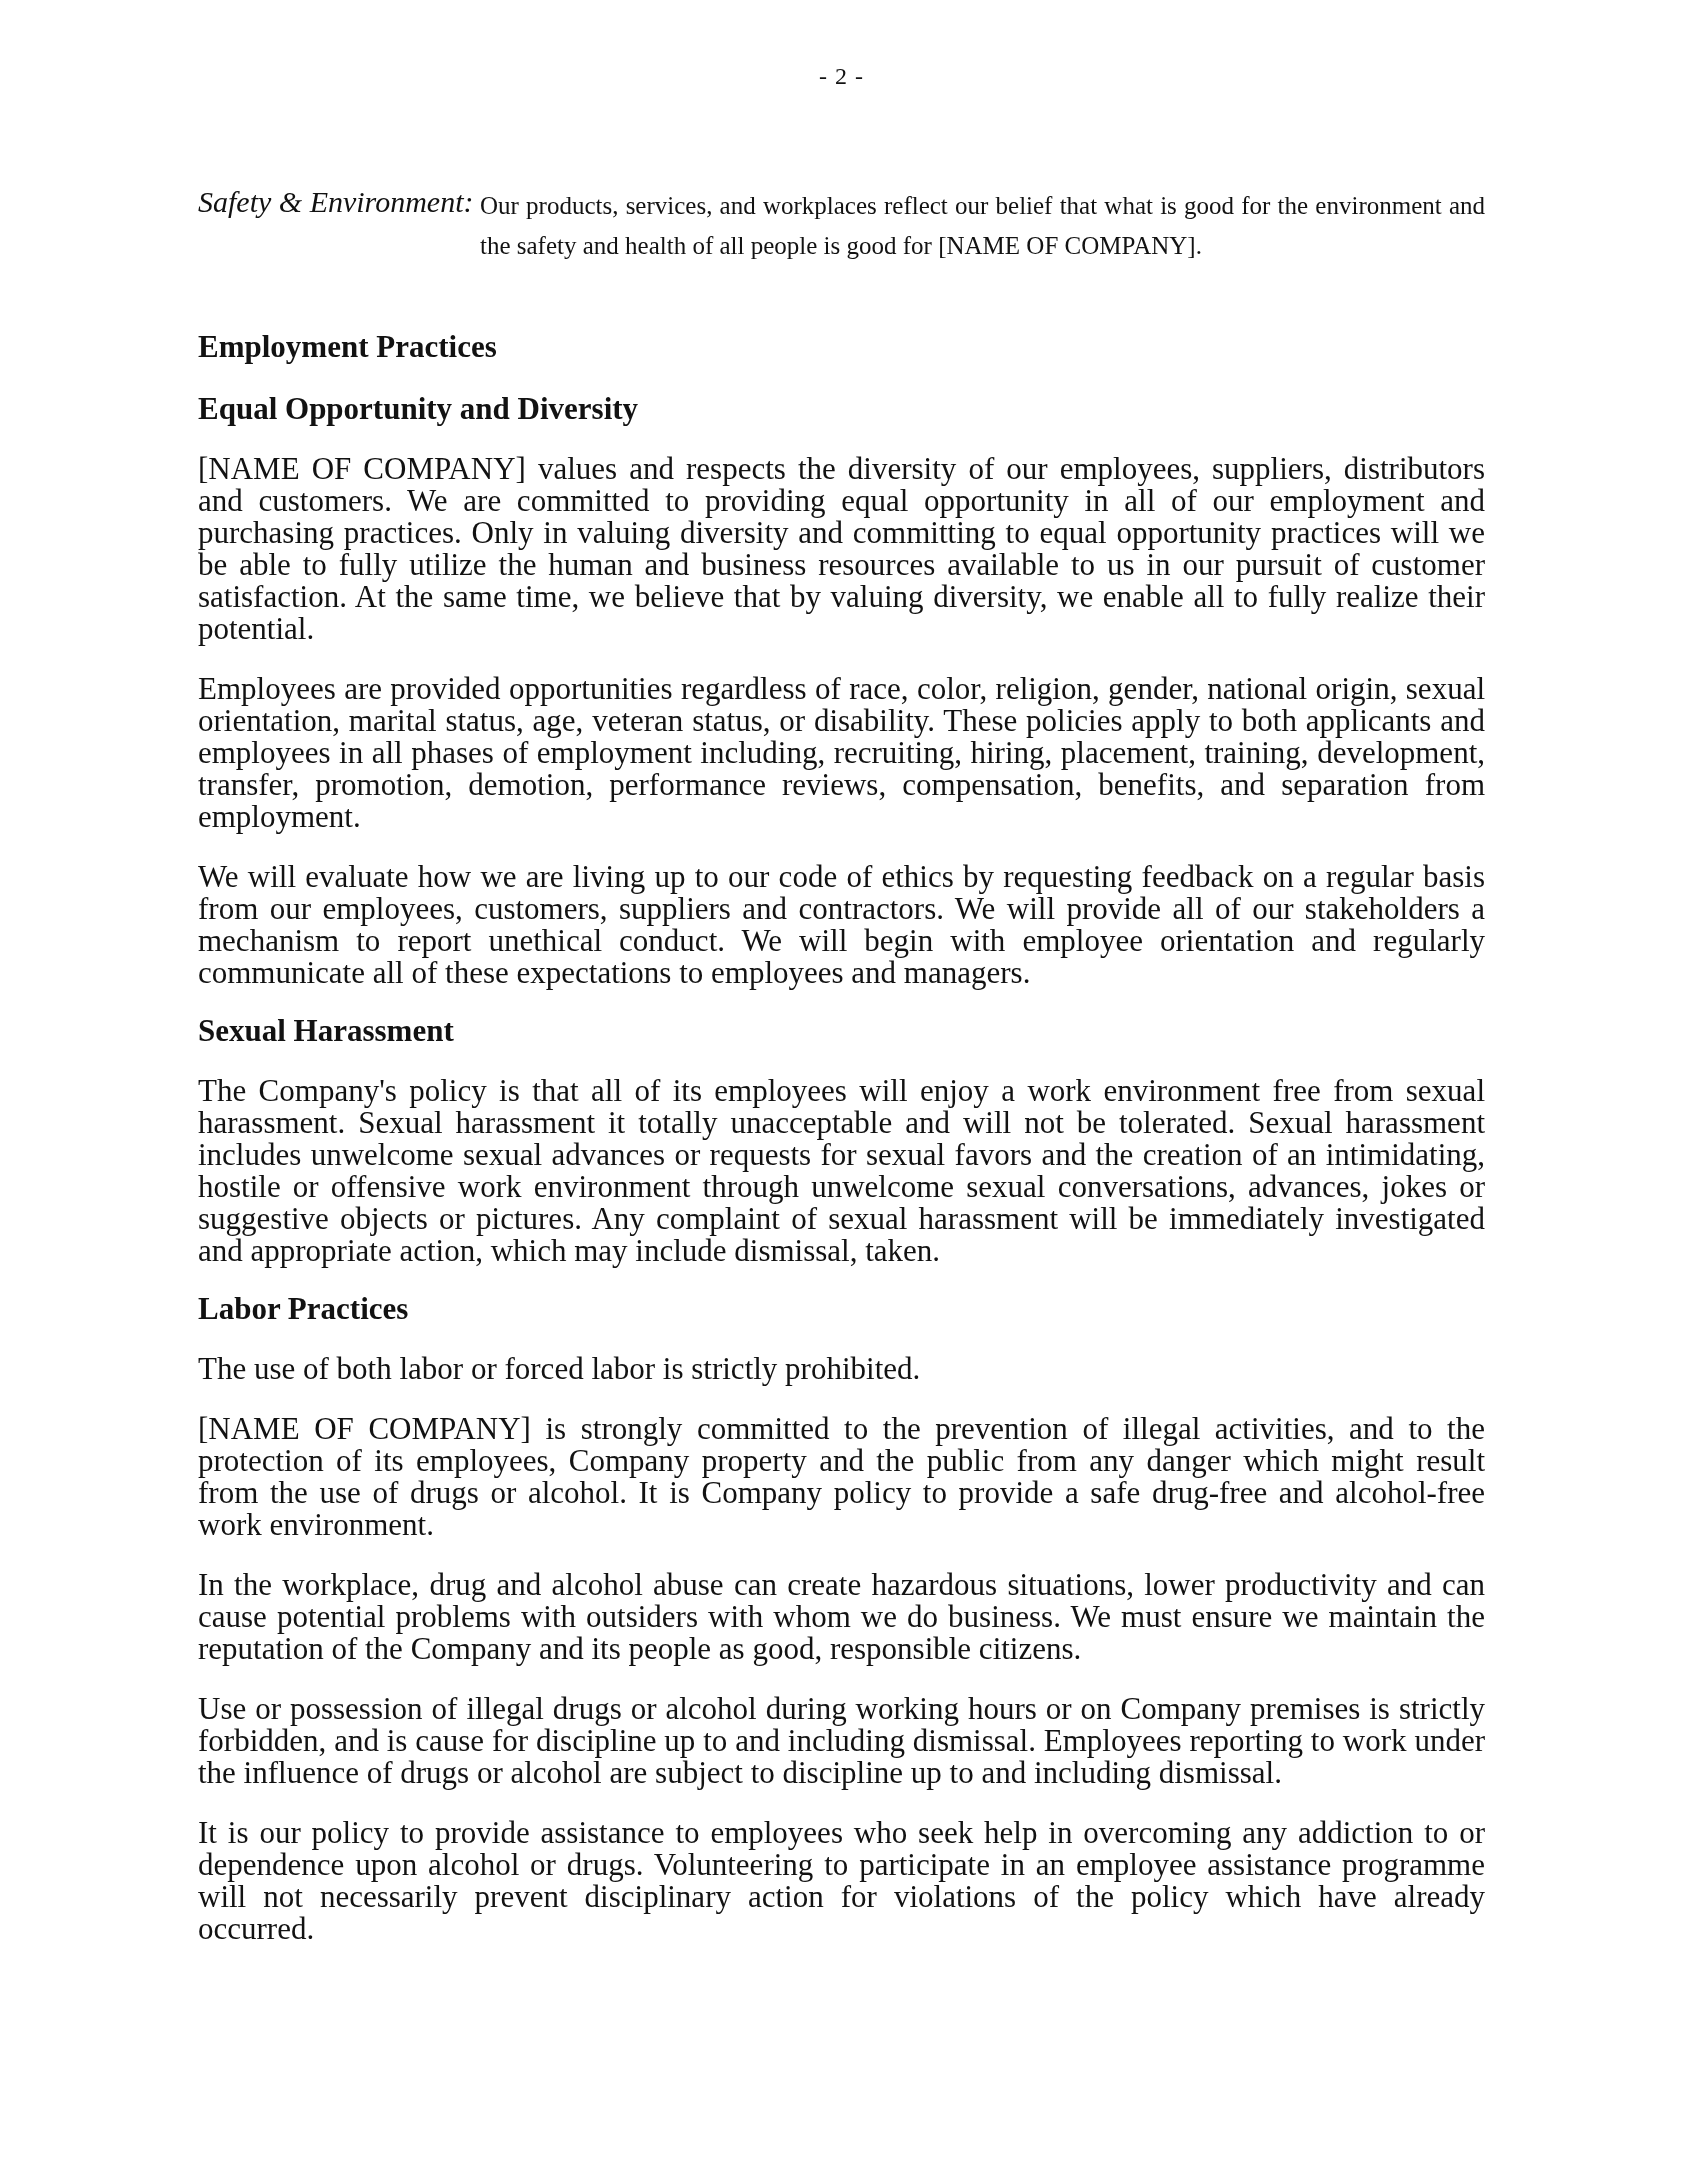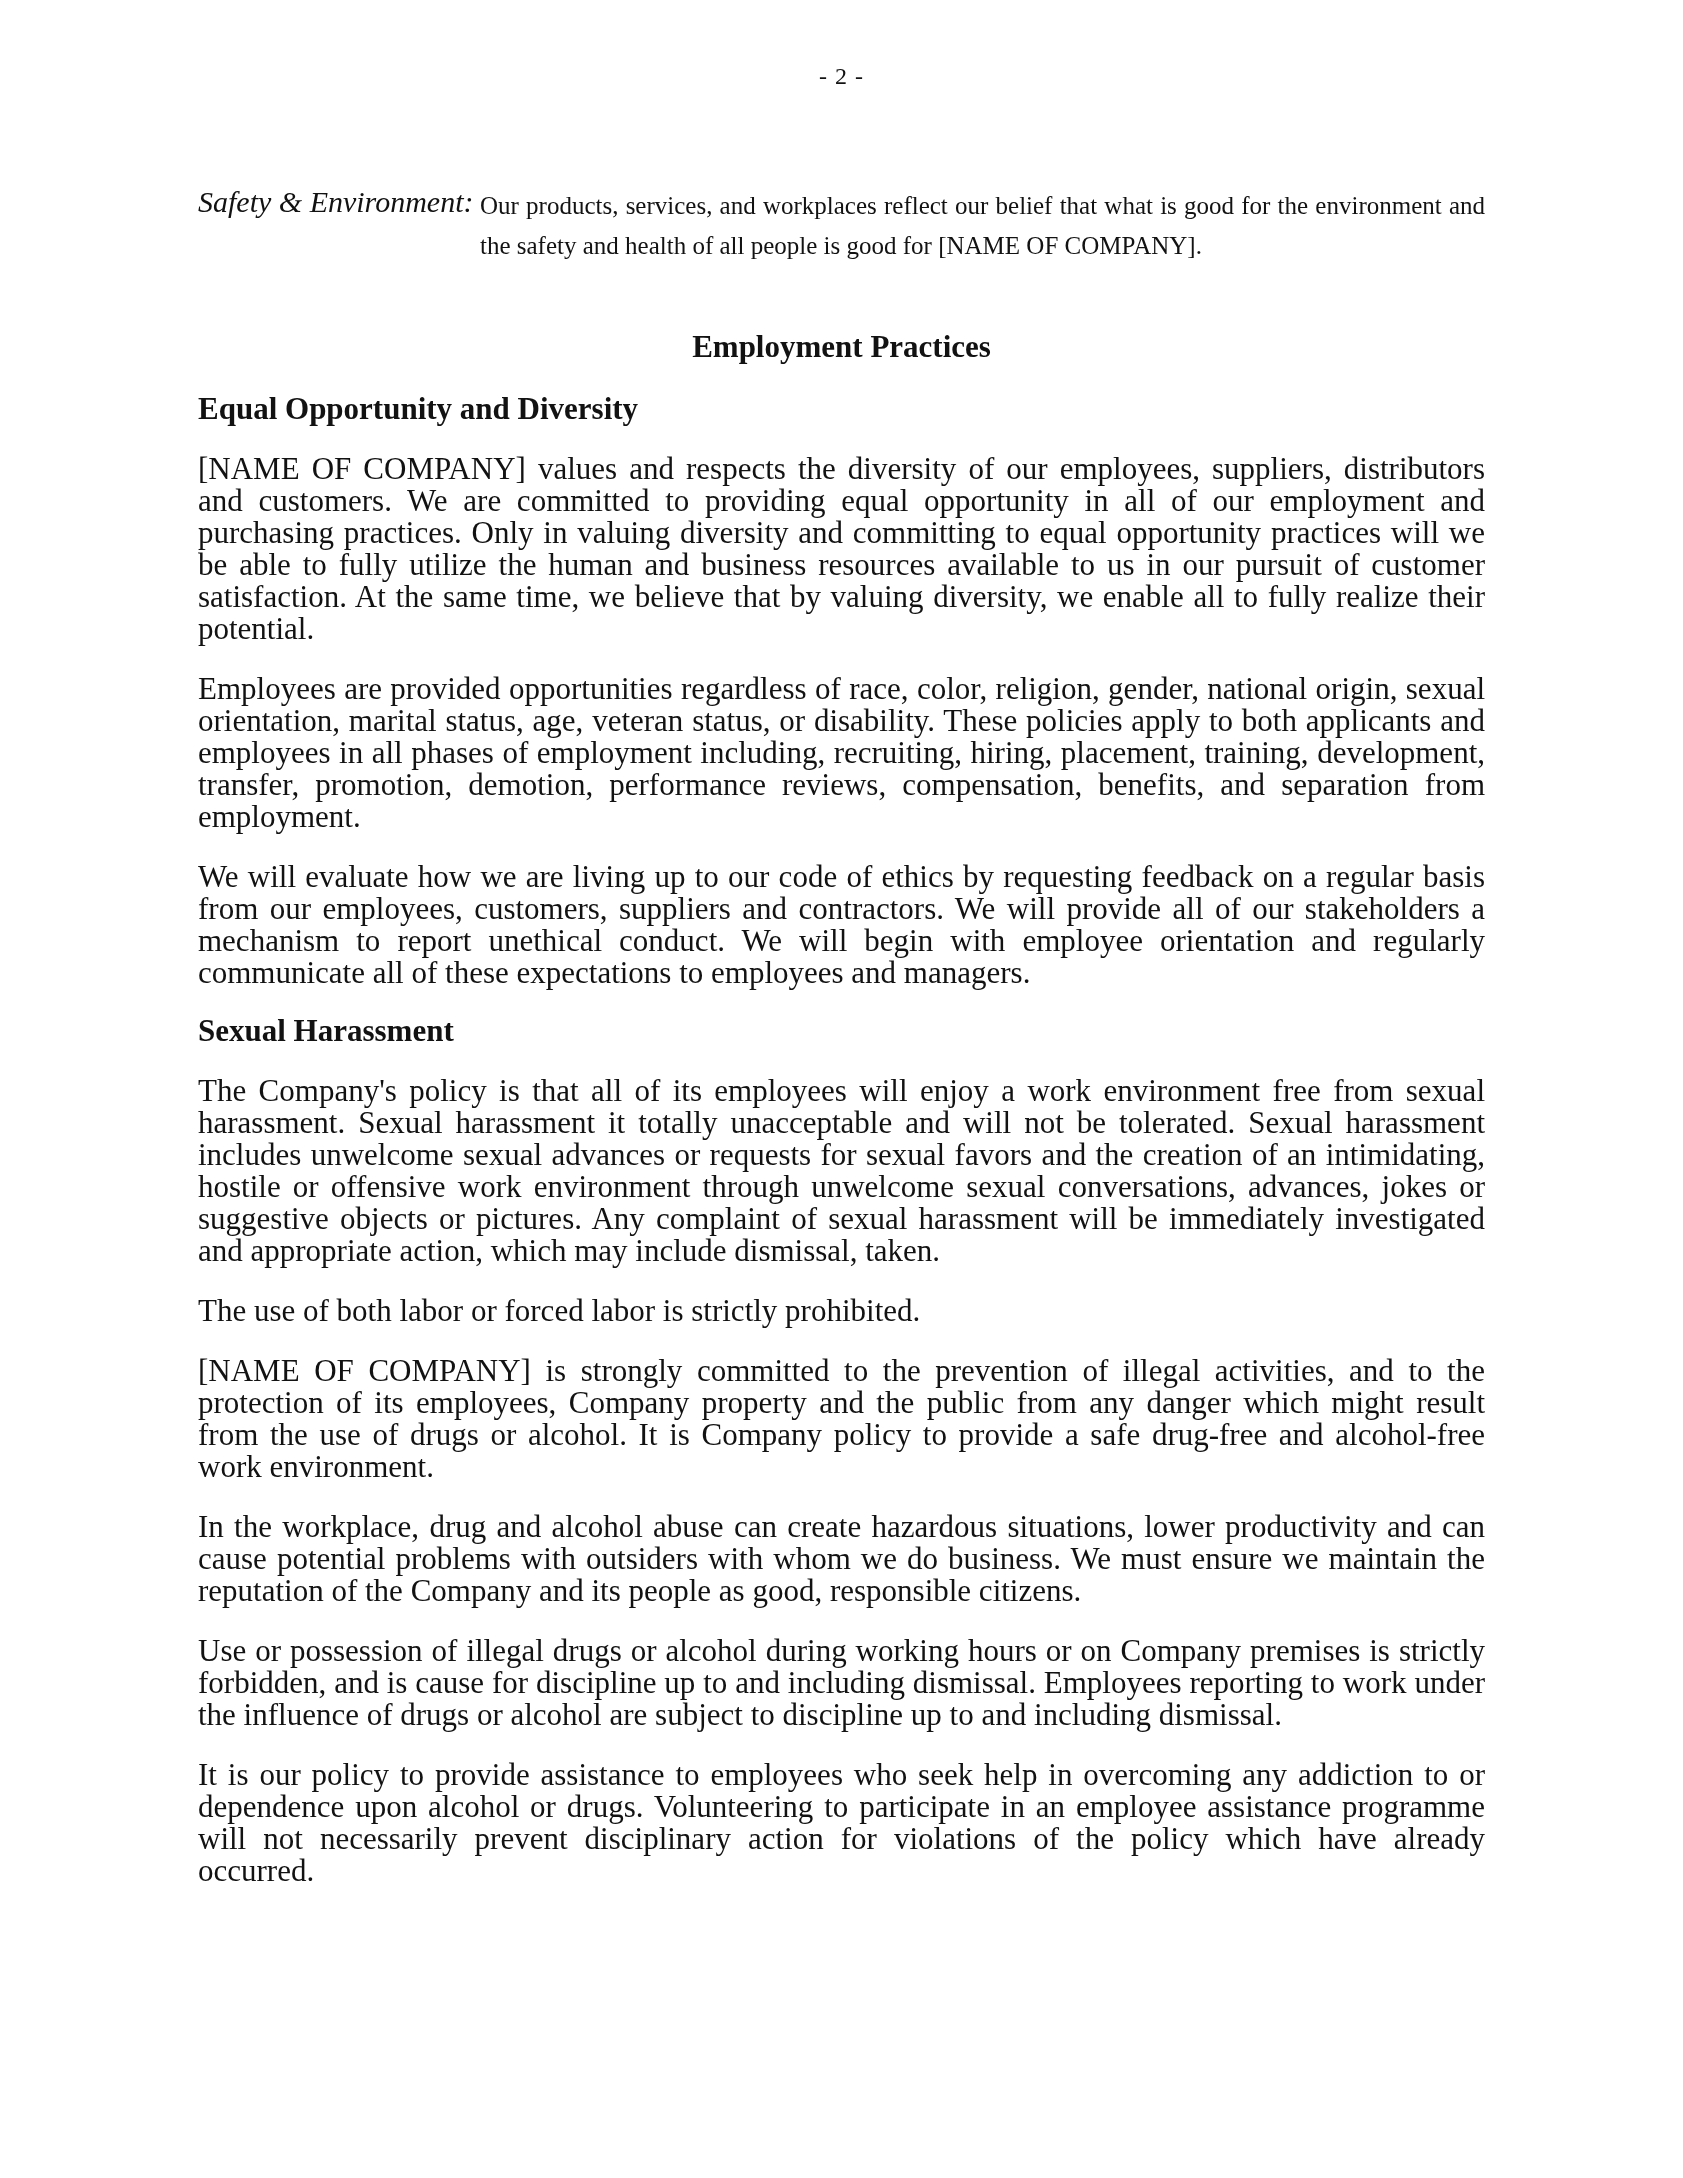--- a/index.html
+++ b/index.html
@@ -38,21 +38,21 @@
     line-height: 32px;
   }
   .def-text {
     flex: 1;
     font-size: 25px;
     line-height: 40px;
     text-align: justify;
   }
   .main-heading {
     margin: 61px 0 0 0;
-    text-align: center;
+    text-align: left;
     font-size: 31px;
     line-height: 40px;
     font-weight: bold;
   }
   .section-heading {
     margin: 26px 0 0 0;
     font-size: 31px;
     line-height: 32px;
     font-weight: bold;
   }
@@ -79,20 +79,21 @@
   <div class="main-heading">Employment Practices</div>
 
   <div class="section-heading">Equal Opportunity and Diversity</div>
   <p class="para">[NAME OF COMPANY] values and respects the diversity of our employees, suppliers, distributors and customers. We are committed to providing equal opportunity in all of our employment and purchasing practices. Only in valuing diversity and committing to equal opportunity practices will we be able to fully utilize the human and business resources available to us in our pursuit of customer satisfaction. At the same time, we believe that by valuing diversity, we enable all to fully realize their potential.</p>
   <p class="para">Employees are provided opportunities regardless of race, color, religion, gender, national origin, sexual orientation, marital status, age, veteran status, or disability. These policies apply to both applicants and employees in all phases of employment including, recruiting, hiring, placement, training, development, transfer, promotion, demotion, performance reviews, compensation, benefits, and separation from employment.</p>
   <p class="para">We will evaluate how we are living up to our code of ethics by requesting feedback on a regular basis from our employees, customers, suppliers and contractors. We will provide all of our stakeholders a mechanism to report unethical conduct. We will begin with employee orientation and regularly communicate all of these expectations to employees and managers.</p>
 
   <div class="section-heading">Sexual Harassment</div>
   <p class="para">The Company's policy is that all of its employees will enjoy a work environment free from sexual harassment. Sexual harassment it totally unacceptable and will not be tolerated. Sexual harassment includes unwelcome sexual advances or requests for sexual favors and the creation of an intimidating, hostile or offensive work environment through unwelcome sexual conversations, advances, jokes or suggestive objects or pictures. Any complaint of sexual harassment will be immediately investigated and appropriate action, which may include dismissal, taken.</p>
 
+  <div class="section-heading">Labor Practices</div>
   <p class="para">The use of both labor or forced labor is strictly prohibited.</p>
 
   <p class="para">[NAME OF COMPANY] is strongly committed to the prevention of illegal activities, and to the protection of its employees, Company property and the public from any danger which might result from the use of drugs or alcohol. It is Company policy to provide a safe drug-free and alcohol-free work environment.</p>
   <p class="para">In the workplace, drug and alcohol abuse can create hazardous situations, lower productivity and can cause potential problems with outsiders with whom we do business. We must ensure we maintain the reputation of the Company and its people as good, responsible citizens.</p>
   <p class="para">Use or possession of illegal drugs or alcohol during working hours or on Company premises is strictly forbidden, and is cause for discipline up to and including dismissal. Employees reporting to work under the influence of drugs or alcohol are subject to discipline up to and including dismissal.</p>
   <p class="para">It is our policy to provide assistance to employees who seek help in overcoming any addiction to or dependence upon alcohol or drugs. Volunteering to participate in an employee assistance programme will not necessarily prevent disciplinary action for violations of the policy which have already occurred.</p>
 
 </div>
 
 

